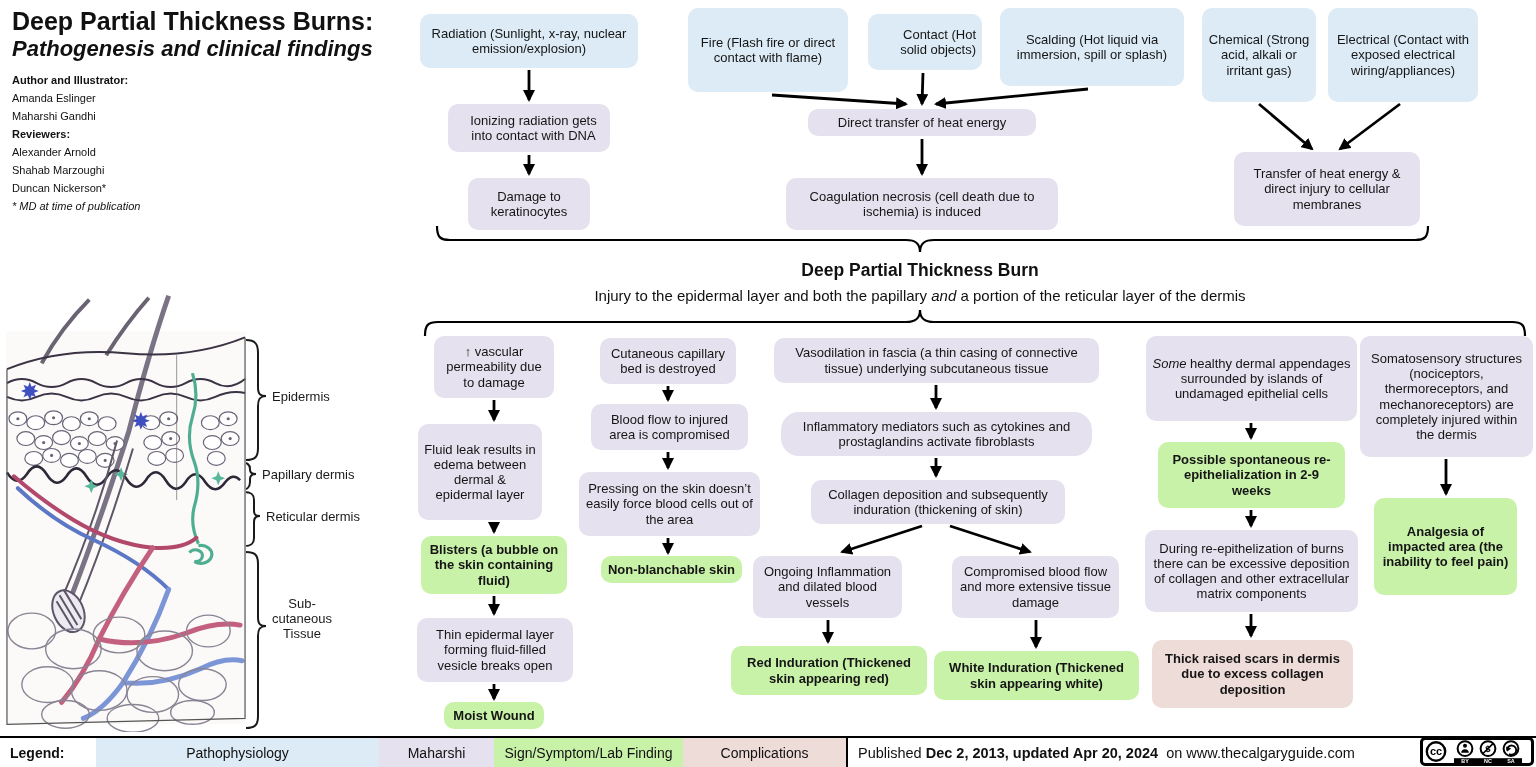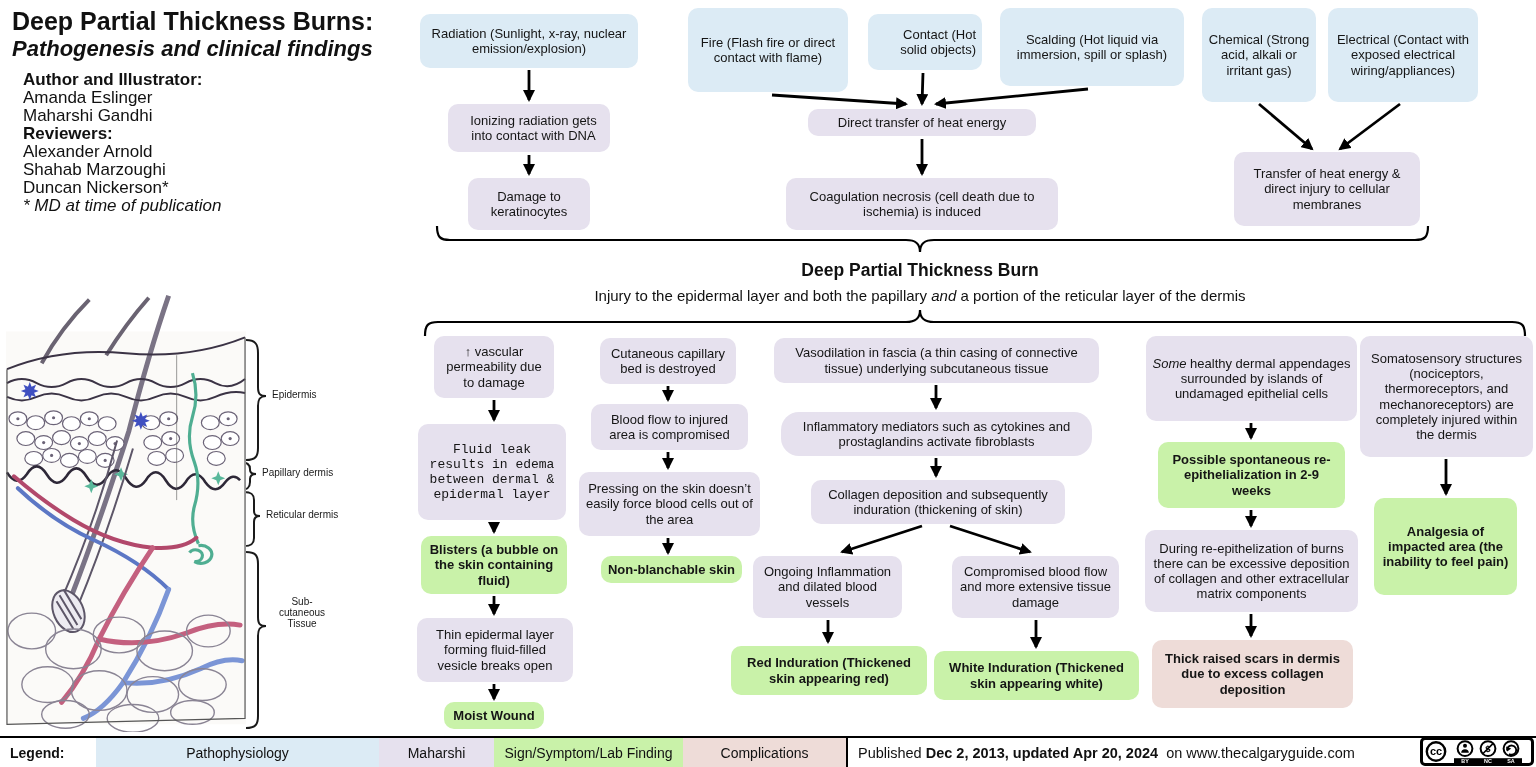--- a/index.html
+++ b/index.html
@@ -12,31 +12,31 @@
        text-align:center;padding:3px 6px;box-sizing:border-box;font-size:13px;line-height:1.17;color:#151515;}
   .patho{background:#dcebf5;}
   .mech{background:#e6e1ee;}
   .sign{background:#c9f2a9;font-weight:700;}
   .comp{background:#eedcd8;font-weight:700;}
 
   
   .hdr{position:absolute;left:12px;top:8px;width:392px;}
   .hdr .t1{font-size:25px;font-weight:700;line-height:1.1;}
   .hdr .t2{font-size:22px;font-weight:700;font-style:italic;line-height:1.2;}
-  .hdr .meta{margin-top:9px;font-size:17px;line-height:18px;margin-left:11px;}
+  .hdr .meta{margin-top:9px;font-size:11px;line-height:18px;}
   .hdr .meta b{font-weight:700;}
   .hdr .fn{font-style:italic;}
 
   
   .center-title{position:absolute;left:420px;top:260px;width:1000px;text-align:center;
                 font-size:17.5px;font-weight:700;}
   .center-sub{position:absolute;left:390px;top:287px;width:1060px;text-align:center;font-size:15px;}
 
   
-  .anat-label{position:absolute;font-size:10px;color:#1a1a1a;}
+  .anat-label{position:absolute;font-size:13px;color:#1a1a1a;}
   .anat-multi{white-space:pre-line;text-align:center;}
 
   .skin{position:absolute;left:2px;top:290px;width:248px;height:442px;}
 
   
   .legendbar{position:absolute;left:0;top:736px;width:1536px;height:31px;border-top:2px solid #000;
              box-sizing:border-box;display:flex;align-items:stretch;background:#fff;font-size:14px;}
   .legendbar .cell{display:flex;align-items:center;justify-content:center;}
   .lg-label{width:96px;font-weight:700;justify-content:flex-start !important;padding-left:10px;box-sizing:border-box;}
   .lg-0{width:283px;background:#dcebf5;}
@@ -236,21 +236,21 @@
   <div class="box mech" style="left:448px;top:104px;width:162px;height:48px;padding-left:15px;">Ionizing radiation gets into contact with DNA</div>
   <div class="box mech" style="left:808px;top:109px;width:228px;height:27px;">Direct transfer of heat energy</div>
   <div class="box mech" style="left:468px;top:178px;width:122px;height:52px;">Damage to keratinocytes</div>
   <div class="box mech" style="left:1234px;top:152px;width:186px;height:74px;">Transfer of heat energy &amp; direct injury to cellular membranes</div>
   <div class="box mech" style="left:786px;top:178px;width:272px;height:52px;">Coagulation necrosis (cell death due to ischemia) is induced</div>
 
   <div class="center-title">Deep Partial Thickness Burn</div>
   <div class="center-sub"><span>Injury to the epidermal layer and both the papillary </span><i>and</i><span> a portion of the reticular layer of the dermis</span></div>
 
   <div class="box mech" style="left:434px;top:336px;width:120px;height:62px;">↑ vascular permeability due to damage</div>
-  <div class="box mech" style="left:418px;top:424px;width:148px;height:96px;font-family:Liberation Mono, monospace;">Fluid leak results in edema between dermal &amp; epidermal layer</div>
+  <div class="box mech" style="left:418px;top:424px;width:124px;height:96px;">Fluid leak results in edema between dermal &amp; epidermal layer</div>
   <div class="box sign" style="left:421px;top:536px;width:146px;height:58px;">Blisters (a bubble on the skin containing fluid)</div>
   <div class="box mech" style="left:417px;top:618px;width:156px;height:64px;">Thin epidermal layer forming fluid-filled vesicle breaks open</div>
   <div class="box sign" style="left:444px;top:702px;width:100px;height:27px;">Moist Wound</div>
 
   <div class="box mech" style="left:600px;top:338px;width:136px;height:46px;">Cutaneous capillary bed is destroyed</div>
   <div class="box mech" style="left:591px;top:404px;width:157px;height:46px;">Blood flow to injured area is compromised</div>
   <div class="box mech" style="left:579px;top:472px;width:181px;height:64px;">Pressing on the skin doesn’t easily force blood cells out of the area</div>
   <div class="box sign" style="left:601px;top:556px;width:141px;height:27px;">Non-blanchable skin</div>
 
   <div class="box mech" style="left:774px;top:338px;width:325px;height:45px;">Vasodilation in fascia (a thin casing of connective tissue) underlying subcutaneous tissue</div>

